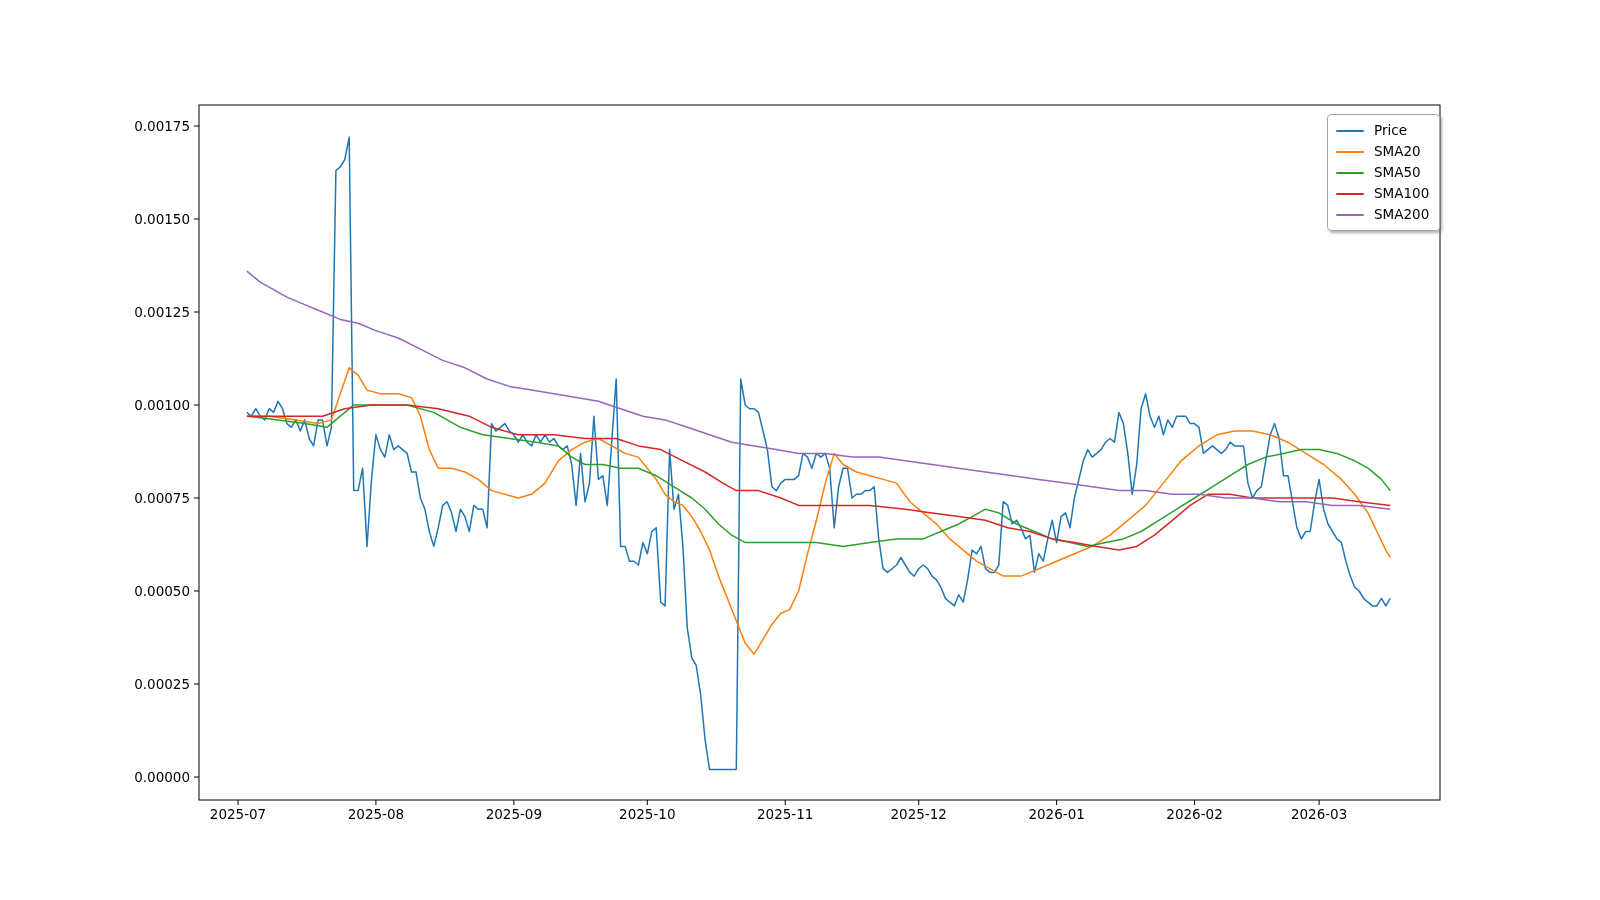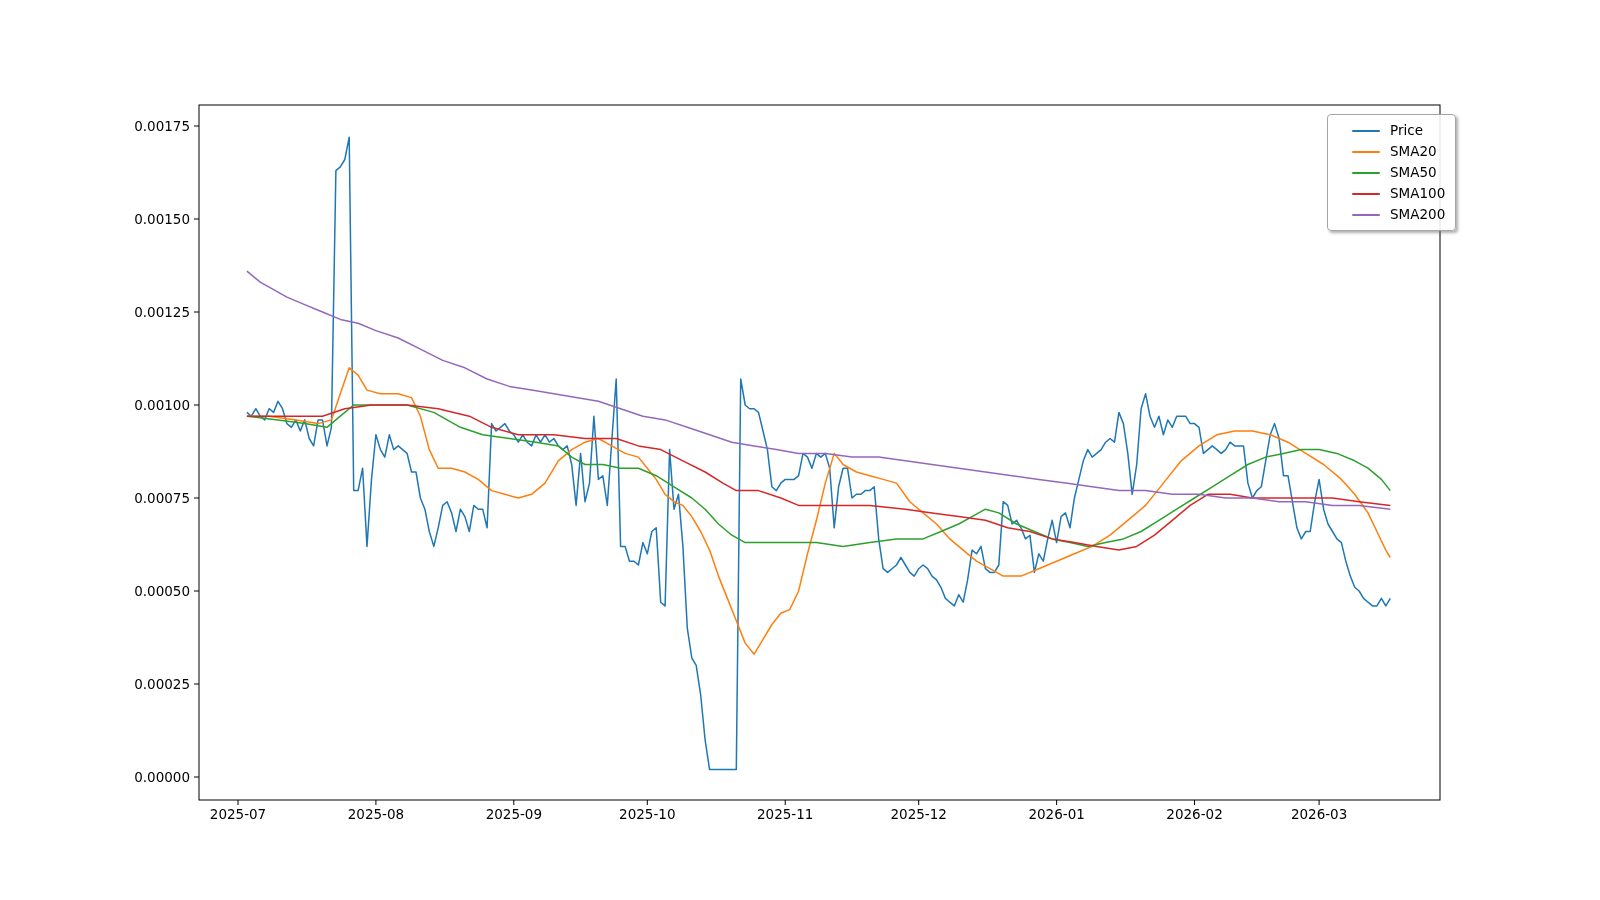--- a/index.html
+++ b/index.html
@@ -10,21 +10,21 @@
   svg{position:absolute;left:0;top:0;}
   svg text{
     font-family:"DejaVu Sans","Liberation Sans",sans-serif;
     font-size:13.5px;fill:#000000;
   }
   .legend{
     position:absolute;left:1327px;top:114px;
     background:rgba(255,255,255,0.88);
     border:1px solid #a6a6a6;border-radius:4px;
     box-shadow:2px 2px 3px rgba(110,110,110,0.55);
-    padding:5px 10px 5px 24px;
+    padding:5px 10px 5px 8px;
     display:flex;flex-direction:column;
   }
   .legend-row{display:flex;align-items:center;height:21px;gap:10px;}
   .swatch{width:28px;height:2px;flex:none;border-radius:1px;}
   .legend-label{font-size:13.5px;color:#000;line-height:1;white-space:nowrap;}
 </style>
 </head>
 <body>
 
 <div class="fig">

